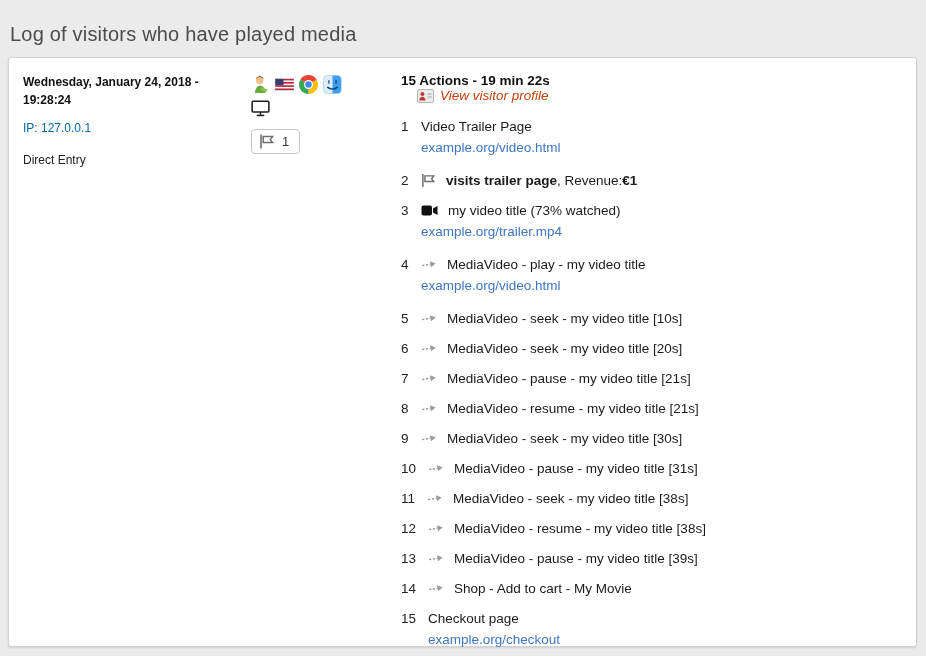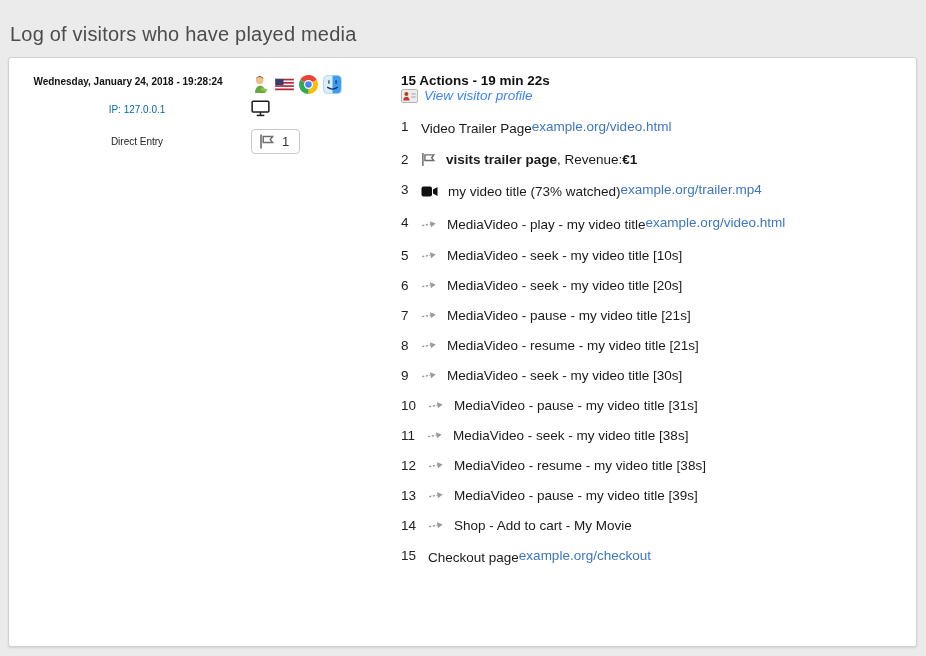--- a/index.html
+++ b/index.html
@@ -28,23 +28,22 @@
     display: flex;
   }
   
   .visitor-col {
     flex: 0 0 392px;
     padding: 15px 0 0 14px;
     display: flex;
   }
   .visitor-info {
     width: 228px;
-    font-size: 10px;
+    font-size: 12px;
     line-height: 18px;
-    text-align: center;
   }
   .visitor-datetime { font-weight: 700; color: #111; width: 210px; }
   .visitor-ip { color: #0369a1; margin-top: 10px; }
   .visitor-referrer { margin-top: 14px; color: #222; }
   .visitor-icons { padding-top: 2px; }
   .icon-row { display: flex; align-items: center; gap: 5px; margin-bottom: 5px; }
   .icon-row .ico { display: inline-flex; width: 19px; height: 19px; }
   .ico svg { width: 100%; height: 100%; }
   .goal-badge {
     display: inline-flex;
@@ -76,30 +75,31 @@
     font-size: 13.5px;
     font-weight: 700;
     color: #111;
   }
   .profile-link {
     display: inline-flex;
     align-items: center;
     gap: 6px;
     font-size: 13.5px;
     font-style: italic;
-    color: #3b82f6;
+    color: #c2410c;
     text-decoration: none;
     cursor: pointer;
+    margin-left: 16px;
   }
   .profile-link .ico { width: 17px; height: 14px; display: inline-flex; font-style: normal; }
   
   .actions-list { font-size: 13.5px; }
   .action-row { display: flex; margin-bottom: 9px; line-height: 21px; }
   .action-num { margin-right: 12px; min-width: 8px; color: #222; }
-  .action-body { display: flex; flex-direction: row; }
+  .action-body { display: flex; flex-direction: column; }
   .action-line { display: flex; align-items: center; }
   .action-icon { display: inline-flex; margin-right: 10px; }
   .action-icon svg { display: block; }
   .action-title { color: #1a1a1a; }
   .action-title.bold { font-weight: 700; }
   .action-suffix { color: #1a1a1a; }
   .action-revenue { font-weight: 700; color: #1a1a1a; }
   .action-url {
     color: #3d76c0;
     text-decoration: none;

